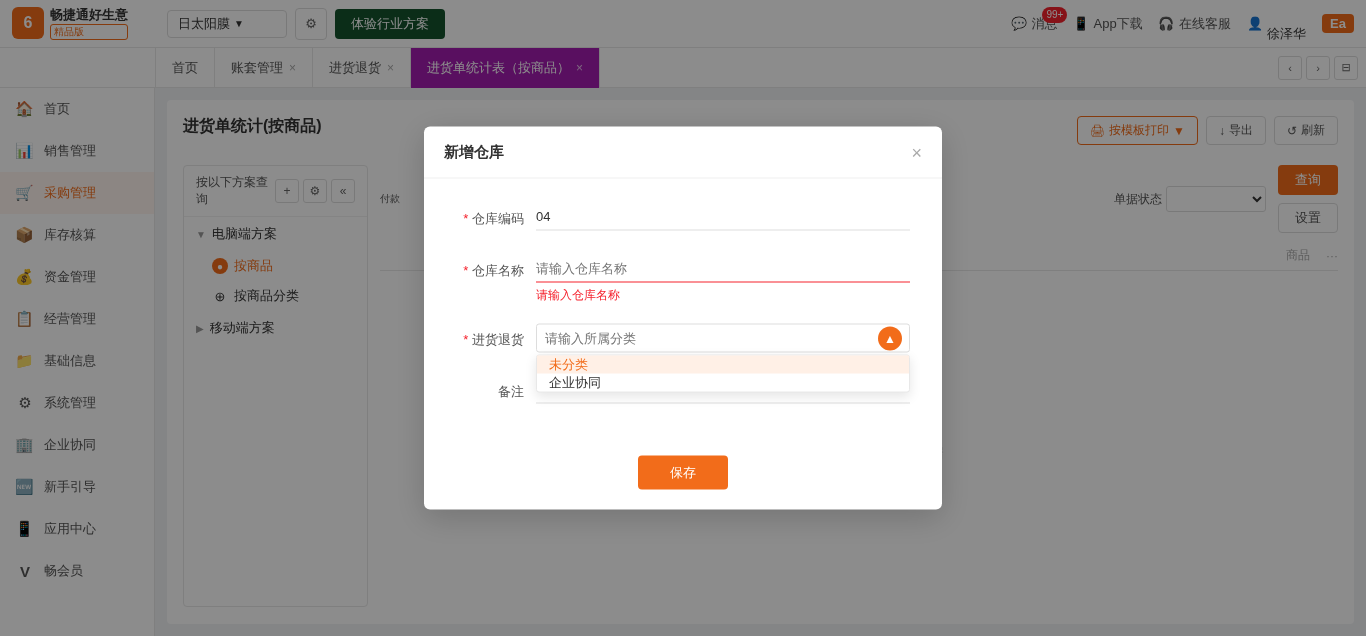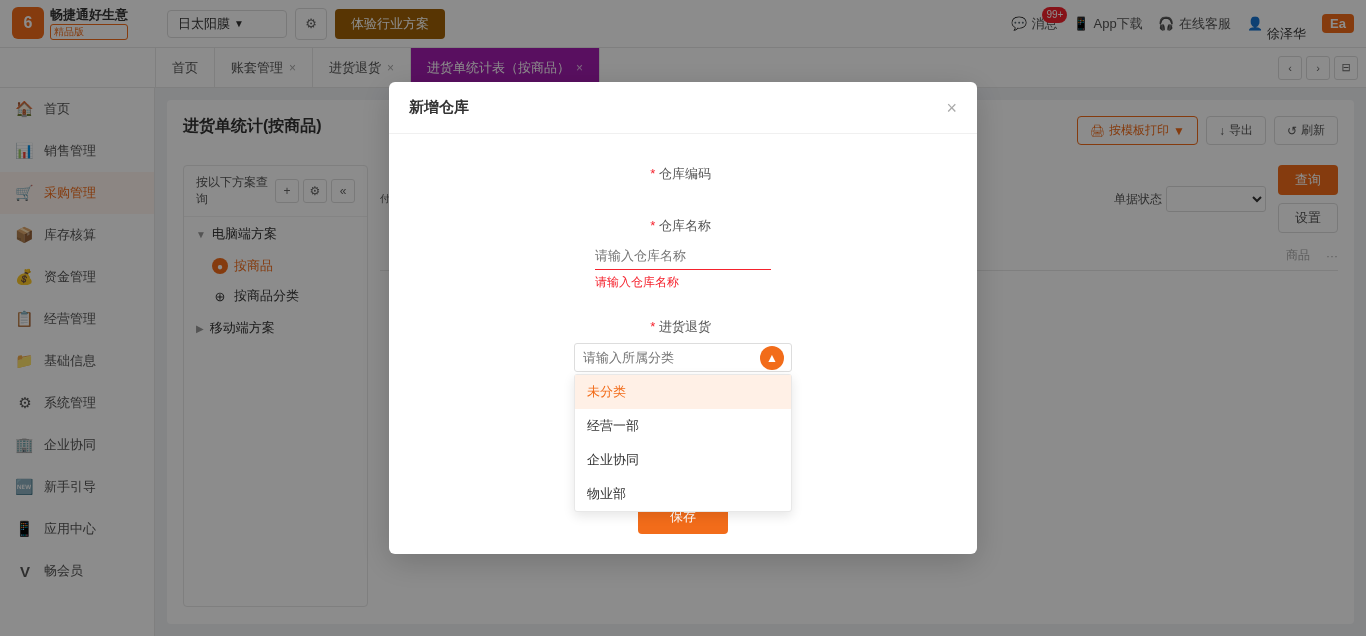--- a/index.html
+++ b/index.html
@@ -43,21 +43,21 @@
       cursor: pointer; background: #fff; min-width: 120px;
     }
     .store-selector span { color: #333; }
     .chevron-down { color: #999; font-size: 10px; }
     .gear-btn {
       width: 32px; height: 32px; border: 1px solid #ddd; border-radius: 4px;
       display: flex; align-items: center; justify-content: center; cursor: pointer;
       background: #fff; color: #666;
     }
     .trial-btn {
-      background: #a16207; color: white; border: none; border-radius: 4px;
+      background: #14532d; color: white; border: none; border-radius: 4px;
       padding: 6px 16px; cursor: pointer; font-size: 13px;
     }
     .header-right {
       display: flex; align-items: center; gap: 16px;
     }
     .header-icon-item {
       display: flex; align-items: center; gap: 4px; cursor: pointer; color: #555;
       position: relative;
     }
     .badge-red {
@@ -151,33 +151,33 @@
       background: rgba(0,0,0,0.45); z-index: 100;
     }
 
     
     .modal {
       position: fixed;
       top: 50%; left: 50%;
       transform: translate(-50%, -50%);
       background: white;
       border-radius: 6px;
-      width: 588px;
+      width: 518px;
       z-index: 101;
       box-shadow: 0 8px 32px rgba(0,0,0,0.18);
     }
     .modal-header {
       display: flex; align-items: center; justify-content: space-between;
       padding: 16px 20px;
       border-bottom: 1px solid #f0f0f0;
     }
     .modal-title { font-size: 15px; font-weight: bold; color: #333; }
     .modal-close { cursor: pointer; color: #aaa; font-size: 18px; line-height: 1; }
     .modal-body { padding: 24px 32px 16px; }
-    .form-row { display: flex; align-items: center; margin-bottom: 20px; flex-direction: column; }
+    .form-row { display: flex; align-items: flex-start; margin-bottom: 20px; }
     .form-label { width: 80px; text-align: right; padding-right: 12px; color: #555; font-size: 13px; line-height: 32px; }
     .form-label.required::before { content: '* '; color: #f5222d; }
     .form-control { flex: 1; }
     .form-input {
       width: 100%; border: none; border-bottom: 1px solid #ddd;
       padding: 6px 0; font-size: 13px; color: #333; outline: none;
       background: transparent;
     }
     .form-input.error { border-bottom-color: #f5222d; }
     .error-msg { color: #f5222d; font-size: 12px; margin-top: 4px; }
@@ -192,21 +192,21 @@
       width: 24px; height: 24px; background: #f26c1a; border-radius: 50%;
       display: flex; align-items: center; justify-content: center; cursor: pointer;
     }
     .dropdown-toggle span { color: white; font-size: 12px; }
     .dropdown-list {
       position: absolute; top: calc(100% + 2px); left: 0; right: 0;
       background: white; border: 1px solid #e8e8e8; border-radius: 3px;
       box-shadow: 0 4px 12px rgba(0,0,0,0.1); z-index: 200;
     }
     .dropdown-option {
-      padding: 8px 12px; cursor: pointer; font-size: 13px; color: #333;
+      padding: 0 12px; cursor: pointer; font-size: 13px; color: #333;
     }
     .dropdown-option.selected { background: #fff0e6; color: #f26c1a; }
     .modal-footer {
       display: flex; align-items: center; justify-content: center;
       padding: 12px 20px 20px;
       gap: 12px;
     }
     .btn-save { background: #f26c1a; color: white; border: none; border-radius: 4px; padding: 8px 32px; cursor: pointer; font-size: 13px; }
 
     
@@ -436,20 +436,23 @@
 
 <div class="modal">
   <div class="modal-header">
     <span class="modal-title">新增仓库</span>
     <span class="modal-close">×</span>
   </div>
   <div class="modal-body">
 
     <div class="form-row">
       <div class="form-label required">仓库编码</div>
+      <div class="form-control">
+        <input type="text" class="form-input" value="04" style="">
+      </div>
     </div>
 
     <div class="form-row">
       <div class="form-label required">仓库名称</div>
       <div class="form-control">
         <input type="text" class="form-input error" placeholder="请输入仓库名称" style="">
         <div class="error-msg">请输入仓库名称</div>
       </div>
     </div>
 
@@ -457,23 +460,21 @@
       <div class="form-label required">进货退货</div>
       <div class="form-control">
         <div class="dropdown-wrapper">
           <input type="text" class="dropdown-input" placeholder="请输入所属分类" style="">
           <div class="dropdown-toggle">
             <span>▲</span>
           </div>
           
           <div class="dropdown-list">
             <div class="dropdown-option selected">未分类</div>
-            <div class="dropdown-option">经营一部</div>
             <div class="dropdown-option">企业协同</div>
-            <div class="dropdown-option">物业部</div>
           </div>
         </div>
       </div>
     </div>
 
     <div class="form-row">
       <div class="form-label">备注</div>
       <div class="form-control">
         <input type="text" class="form-input" placeholder="" style="">
       </div>

